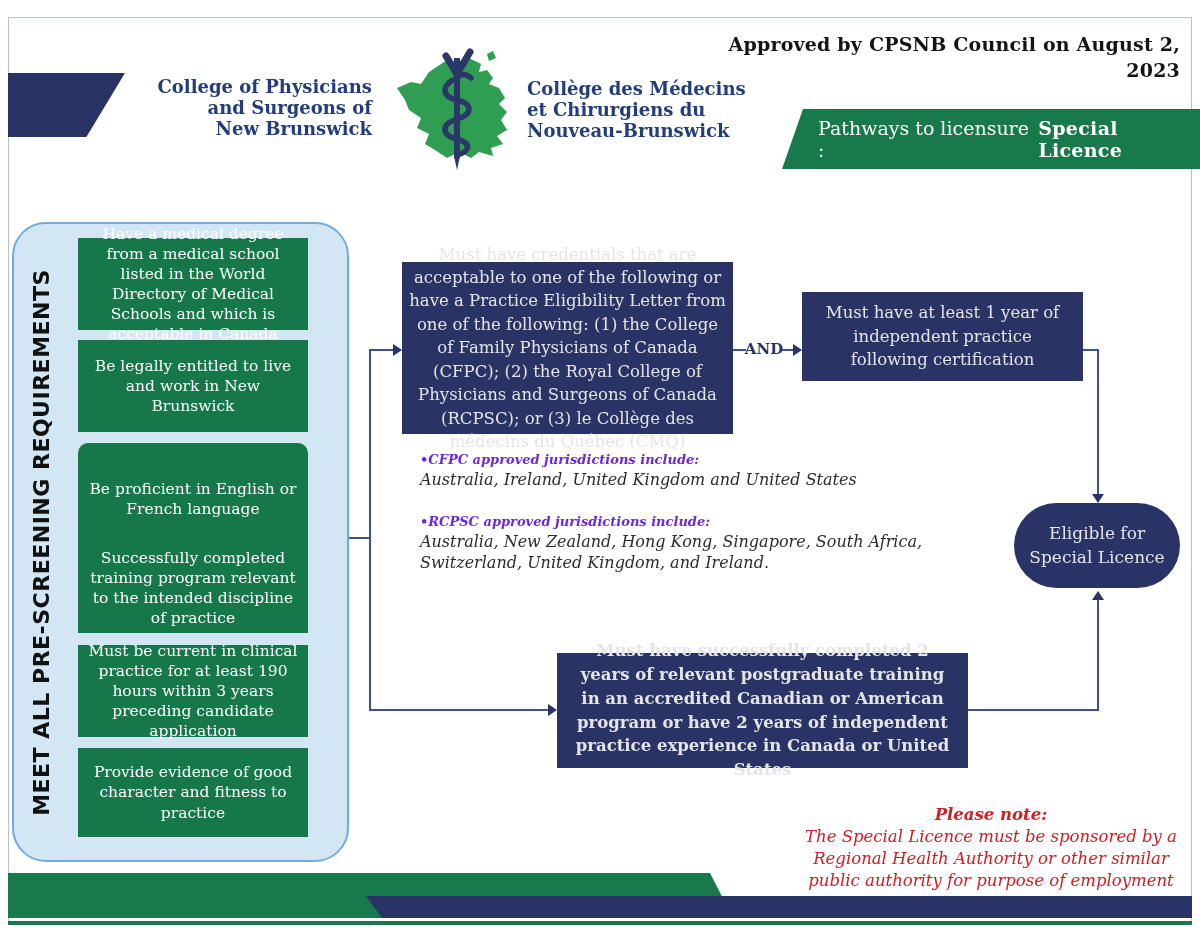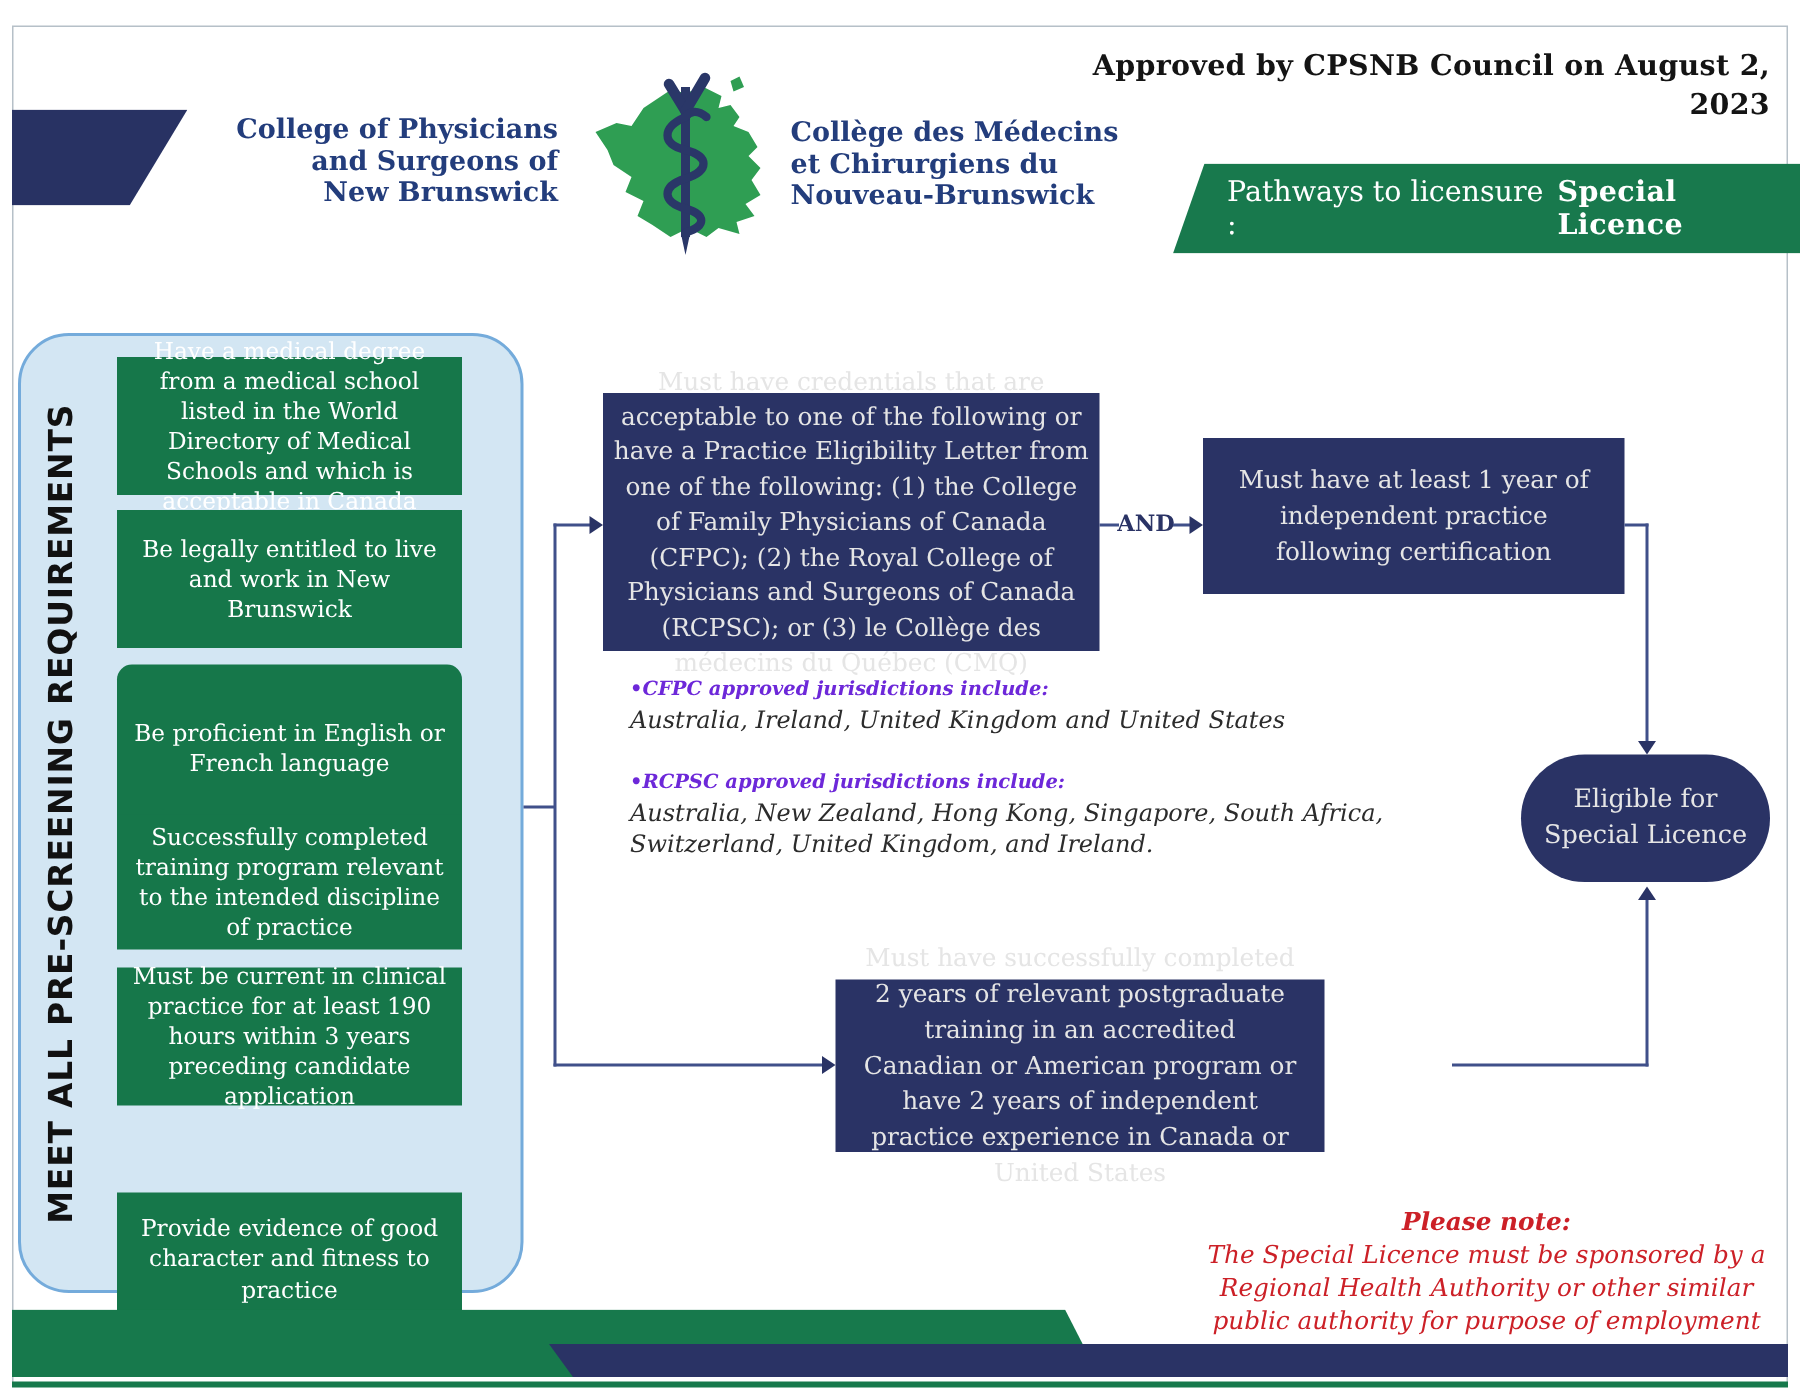--- a/index.html
+++ b/index.html
@@ -34,22 +34,22 @@
     font-family:"DejaVu Sans", sans-serif;font-size:22px;font-weight:600;
     letter-spacing:.5px;color:#111;}
   .green-item{left:78px;width:230px;background:#16774a;color:#fff;
     display:flex;align-items:center;justify-content:center;text-align:center;
     font-size:15.5px;line-height:1.3;padding:4px 10px;box-sizing:border-box;}
 
   
   .navy-box{background:#2a3365;color:#e5e5e5;display:flex;align-items:center;justify-content:center;
     text-align:center;box-sizing:border-box;}
   #box-credentials{left:402px;top:262px;width:331px;height:172px;font-size:16.5px;line-height:1.42;padding:4px 6px;}
-  #box-one-year{left:802px;top:292px;width:281px;height:104px;font-size:16.5px;line-height:1.45;padding:4px 14px;}
-  #box-two-year{left:557px;top:653px;width:326px;height:115px;font-size:16.5px;line-height:1.45;padding:4px 18px;}
+  #box-one-year{left:802px;top:292px;width:281px;height:89px;font-size:16.5px;line-height:1.45;padding:4px 14px;}
+  #box-two-year{left:557px;top:653px;width:411px;height:115px;font-size:16.5px;line-height:1.45;padding:4px 18px;font-weight:bold;}
   #pill{left:1014px;top:503px;width:166px;height:85px;border-radius:43px;font-size:17px;line-height:1.4;}
   #pill span{display:block;text-align:center;}
 
   
   .hline,.vline{background:#40508a;}
   .hline{height:2px;} .vline{width:2px;}
   .arrow-right{width:0;height:0;border-top:6px solid transparent;border-bottom:6px solid transparent;
     border-left:9px solid #2a3365;}
   .arrow-down{width:0;height:0;border-left:6px solid transparent;border-right:6px solid transparent;
     border-top:9px solid #2a3365;}
@@ -113,21 +113,21 @@
 
   <div id="sidebar" class="abs"></div>
   <div id="sidebar-label-wrap" class="abs">
     <span>MEET ALL PRE-SCREENING REQUIREMENTS</span>
   </div>
   <div class="abs green-item" style="top:238px;height:92px;">Have a medical degree from a medical school listed in the World Directory of Medical Schools and which is acceptable in Canada</div>
   <div class="abs green-item" style="top:340px;height:92px;">Be legally entitled to live and work in New Brunswick</div>
   <div class="abs green-item" style="top:443px;height:112px;border-radius:10px;">Be proficient in English or French language</div>
   <div class="abs green-item" style="top:543px;height:90px;">Successfully completed training program relevant to the intended discipline of practice</div>
   <div class="abs green-item" style="top:645px;height:92px;">Must be current in clinical practice for at least 190 hours within 3 years preceding candidate application</div>
-  <div class="abs green-item" style="top:748px;height:89px;margin-top:47px;">Provide evidence of good character and  fitness to practice</div>
+  <div class="abs green-item" style="top:748px;height:89px;">Provide evidence of good character and  fitness to practice</div>
 
   <div id="box-credentials" class="abs navy-box">Must have credentials that are acceptable to one of the following or have a Practice Eligibility Letter from one of the following: (1) the College of Family Physicians of Canada (CFPC); (2) the Royal College of Physicians and Surgeons of Canada (RCPSC); or (3) le Collège des médecins du Québec (CMQ)</div>
   <div id="box-one-year" class="abs navy-box">Must have at least 1 year of independent practice following certification</div>
   <div id="box-two-year" class="abs navy-box">Must have successfully completed 2 years of relevant postgraduate training in an accredited Canadian or American program or have 2 years of independent practice experience in Canada or United States</div>
   <div id="pill" class="abs navy-box">
     <div>
       <span>Eligible for</span>
       <span>Special Licence</span>
     </div>
   </div>

